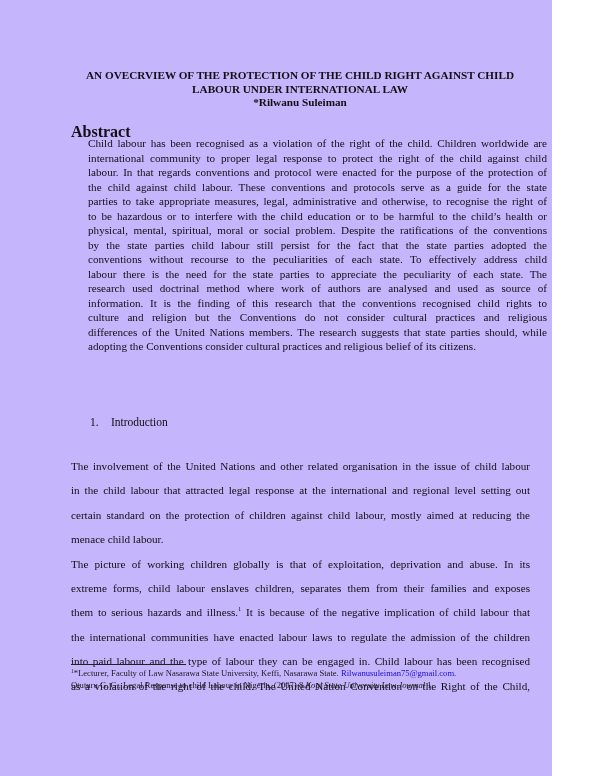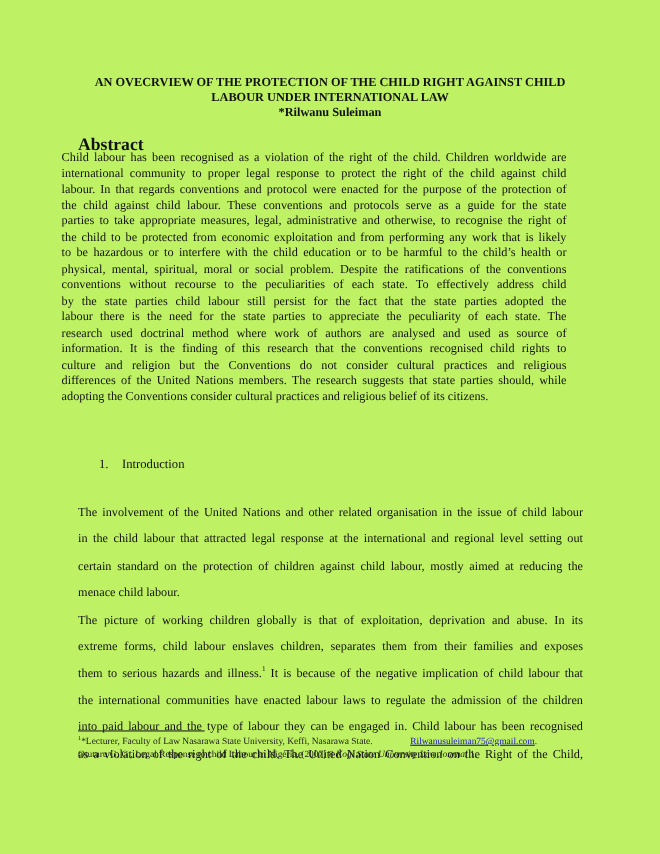--- a/index.html
+++ b/index.html
@@ -11,22 +11,22 @@
     width: 600px;
     height: 776px;
     position: relative;
     overflow: hidden;
     font-family: "Liberation Serif", "DejaVu Serif", serif;
     color: #111111;
   }
   .page {
     position: absolute;
     left: 0; top: 0;
-    width: 600px; height: 776px;
-    background: #bef264;
+    width: 552px; height: 776px;
+    background: #c4b5fd;
   }
   .title-block {
     position: absolute;
     left: 60px;
     width: 480px;
     top: 69px;
     text-align: center;
     font-weight: bold;
     font-size: 11.2px;
     line-height: 13.5px;
@@ -35,21 +35,21 @@
   .abstract-heading {
     position: absolute;
     left: 71px;
     top: 125px;
     font-weight: bold;
     font-size: 16px;
     line-height: 14px;
   }
   .abstract-body {
     position: absolute;
-    left: 56px;
+    left: 88px;
     top: 136px;
     width: 459px;
     font-size: 11.15px;
     line-height: 14.5px;
     text-align: justify;
   }
   .abstract-body span.line {
     display: block;
     text-align: justify;
     text-align-last: justify;
@@ -110,22 +110,20 @@
     left: 71px;
     top: 668px;
     width: 470px;
     font-size: 8.6px;
     line-height: 11.6px;
     color: #1a1a1a;
   }
   .footnotes .fline { display: block; white-space: nowrap; }
   .footnotes a {
     color: #1a0dcc;
-    text-decoration: underline;
-    margin-left: 32px;
   }
   .footnotes .journal { font-style: italic; }
   .footnotes sup {
     font-size: 5.5px;
     vertical-align: 3px;
     line-height: 0;
   }
 </style>
 </head>
 <body>
@@ -139,25 +137,24 @@
   </div>
 
   <div class="abstract-heading">Abstract</div>
 
   <div class="abstract-body">
     <span class="line">Child labour has been recognised as a violation of the right of the child. Children worldwide are</span>
     <span class="line">international community to proper legal response to protect the right of the child against child</span>
     <span class="line">labour. In that regards conventions and protocol were enacted for the purpose of the protection of</span>
     <span class="line">the child against child labour. These conventions and protocols serve as a guide for the state</span>
     <span class="line">parties to take appropriate measures, legal, administrative and otherwise, to recognise the right of</span>
-    <span class="line">the child to be protected from economic exploitation and from performing any work that is likely</span>
     <span class="line">to be hazardous or to interfere with the child education or to be harmful to the child’s health or</span>
     <span class="line">physical, mental, spiritual, moral or social problem. Despite the ratifications of the conventions</span>
+    <span class="line">by the state parties child labour still persist for the fact that the state parties adopted the</span>
     <span class="line">conventions without recourse to the peculiarities of each state. To effectively address child</span>
-    <span class="line">by the state parties child labour still persist for the fact that the state parties adopted the</span>
     <span class="line">labour there is the need for the state parties to appreciate the peculiarity of each state. The</span>
     <span class="line">research used doctrinal method where work of authors are analysed and used as source of</span>
     <span class="line">information. It is the finding of this research that the conventions recognised child rights to</span>
     <span class="line">culture and religion but the Conventions do not consider cultural practices and religious</span>
     <span class="line">differences of the United Nations members. The research suggests that state parties should, while</span>
     <span class="line last">adopting the Conventions consider cultural practices and religious belief of its citizens.</span>
   </div>
 
 
   <div class="section-heading">

